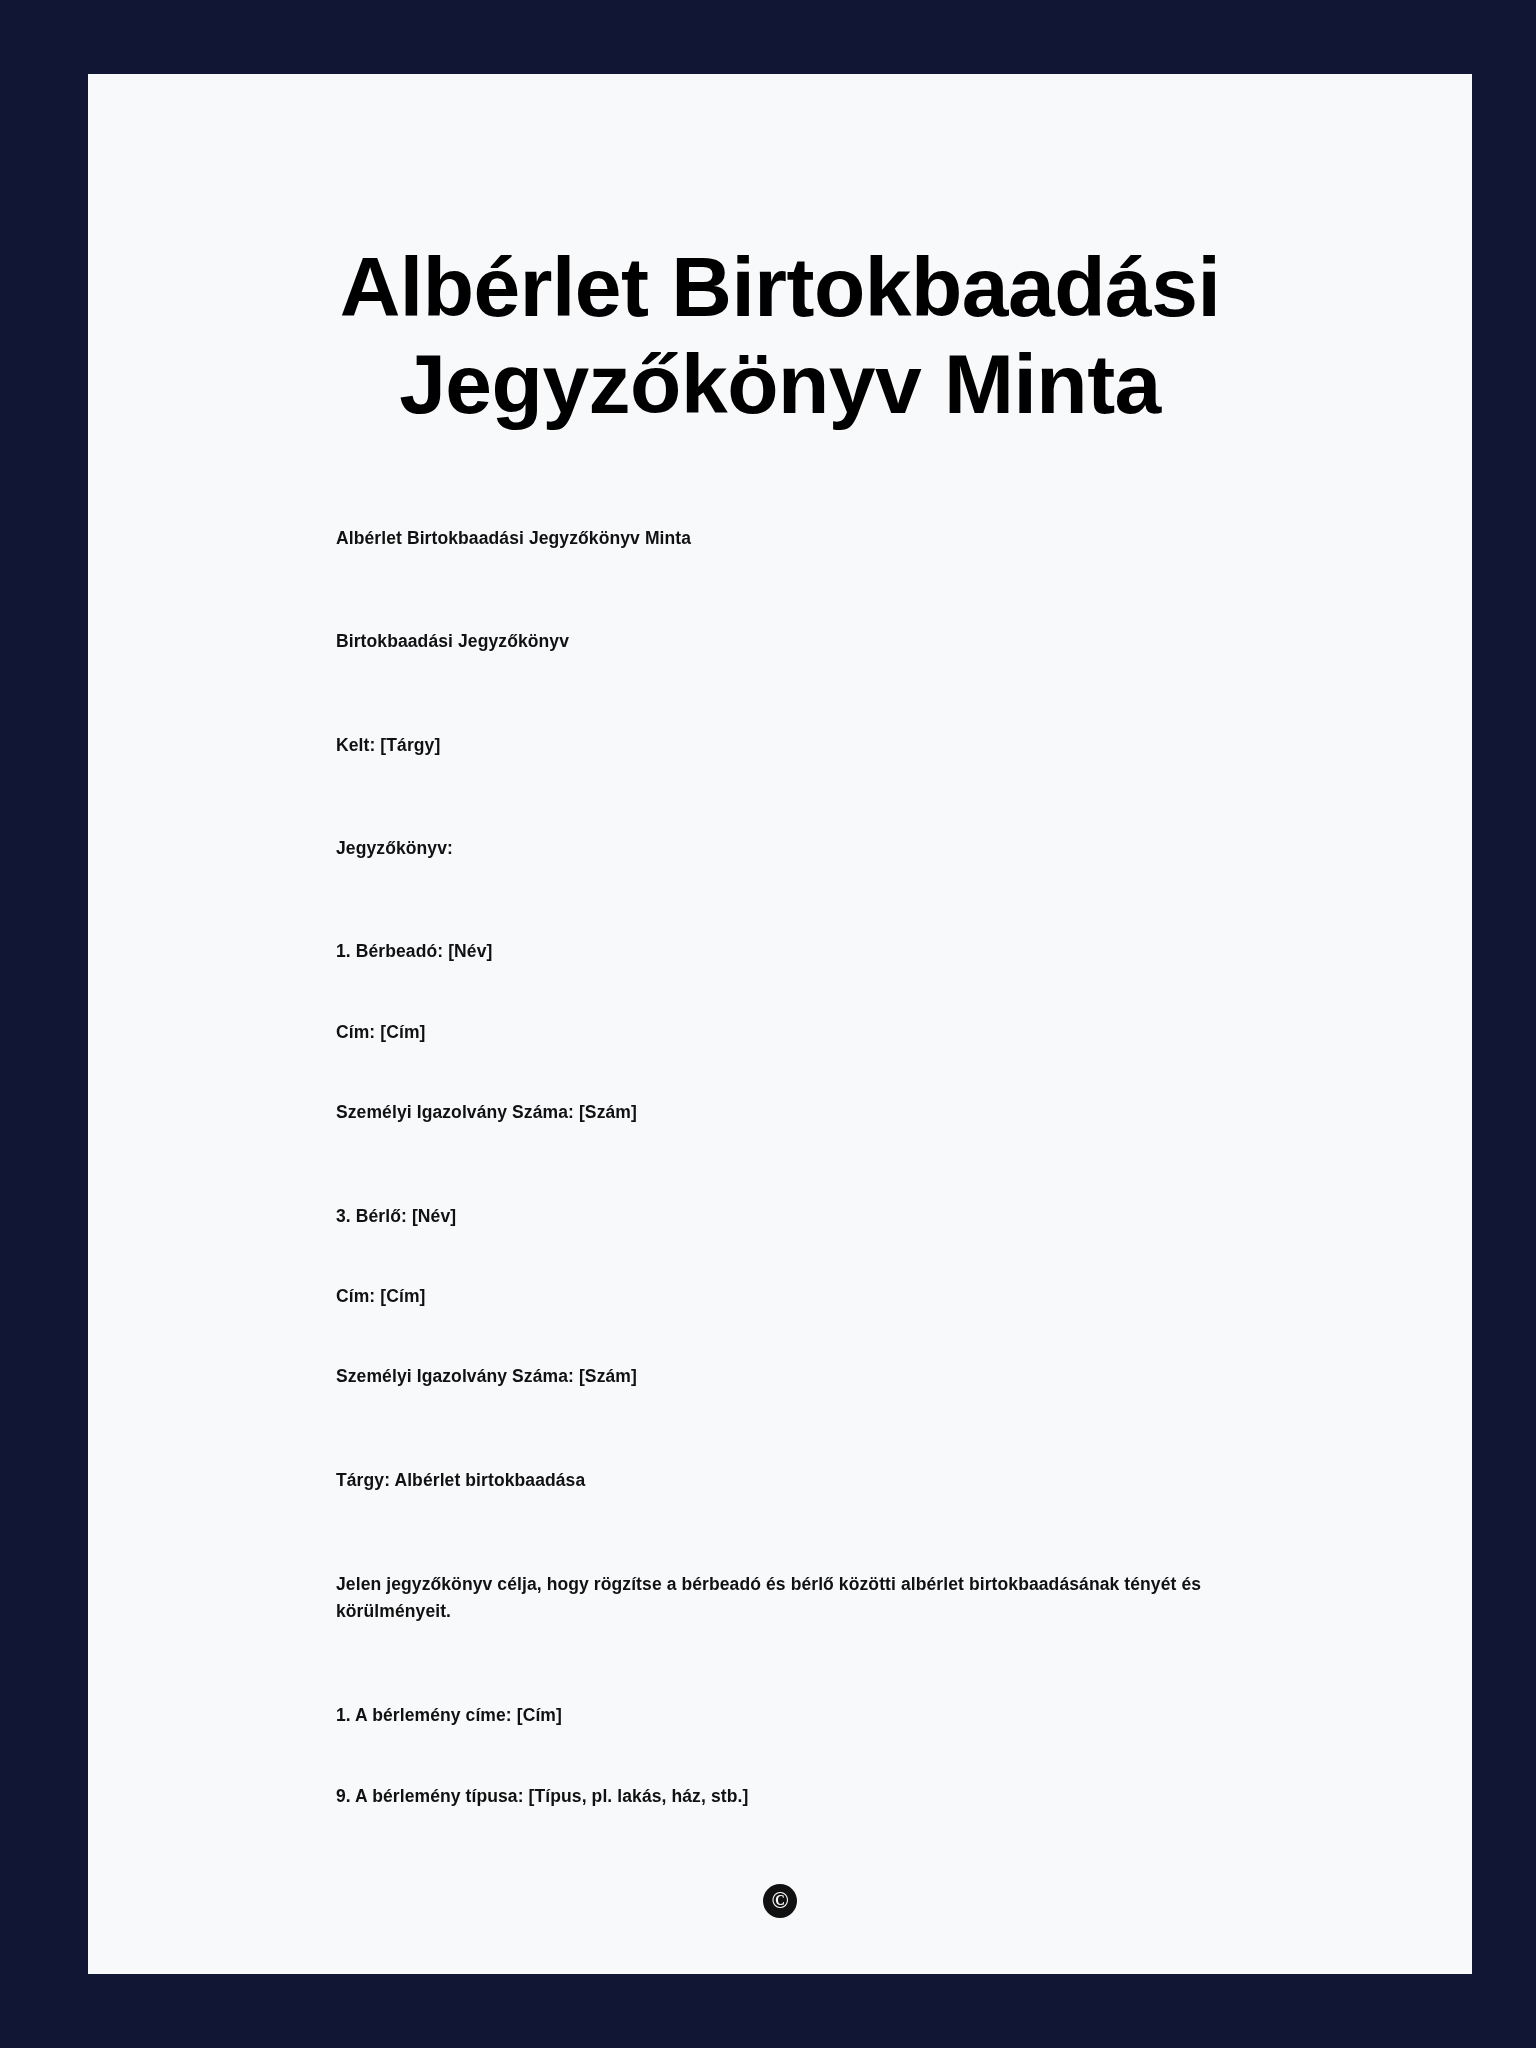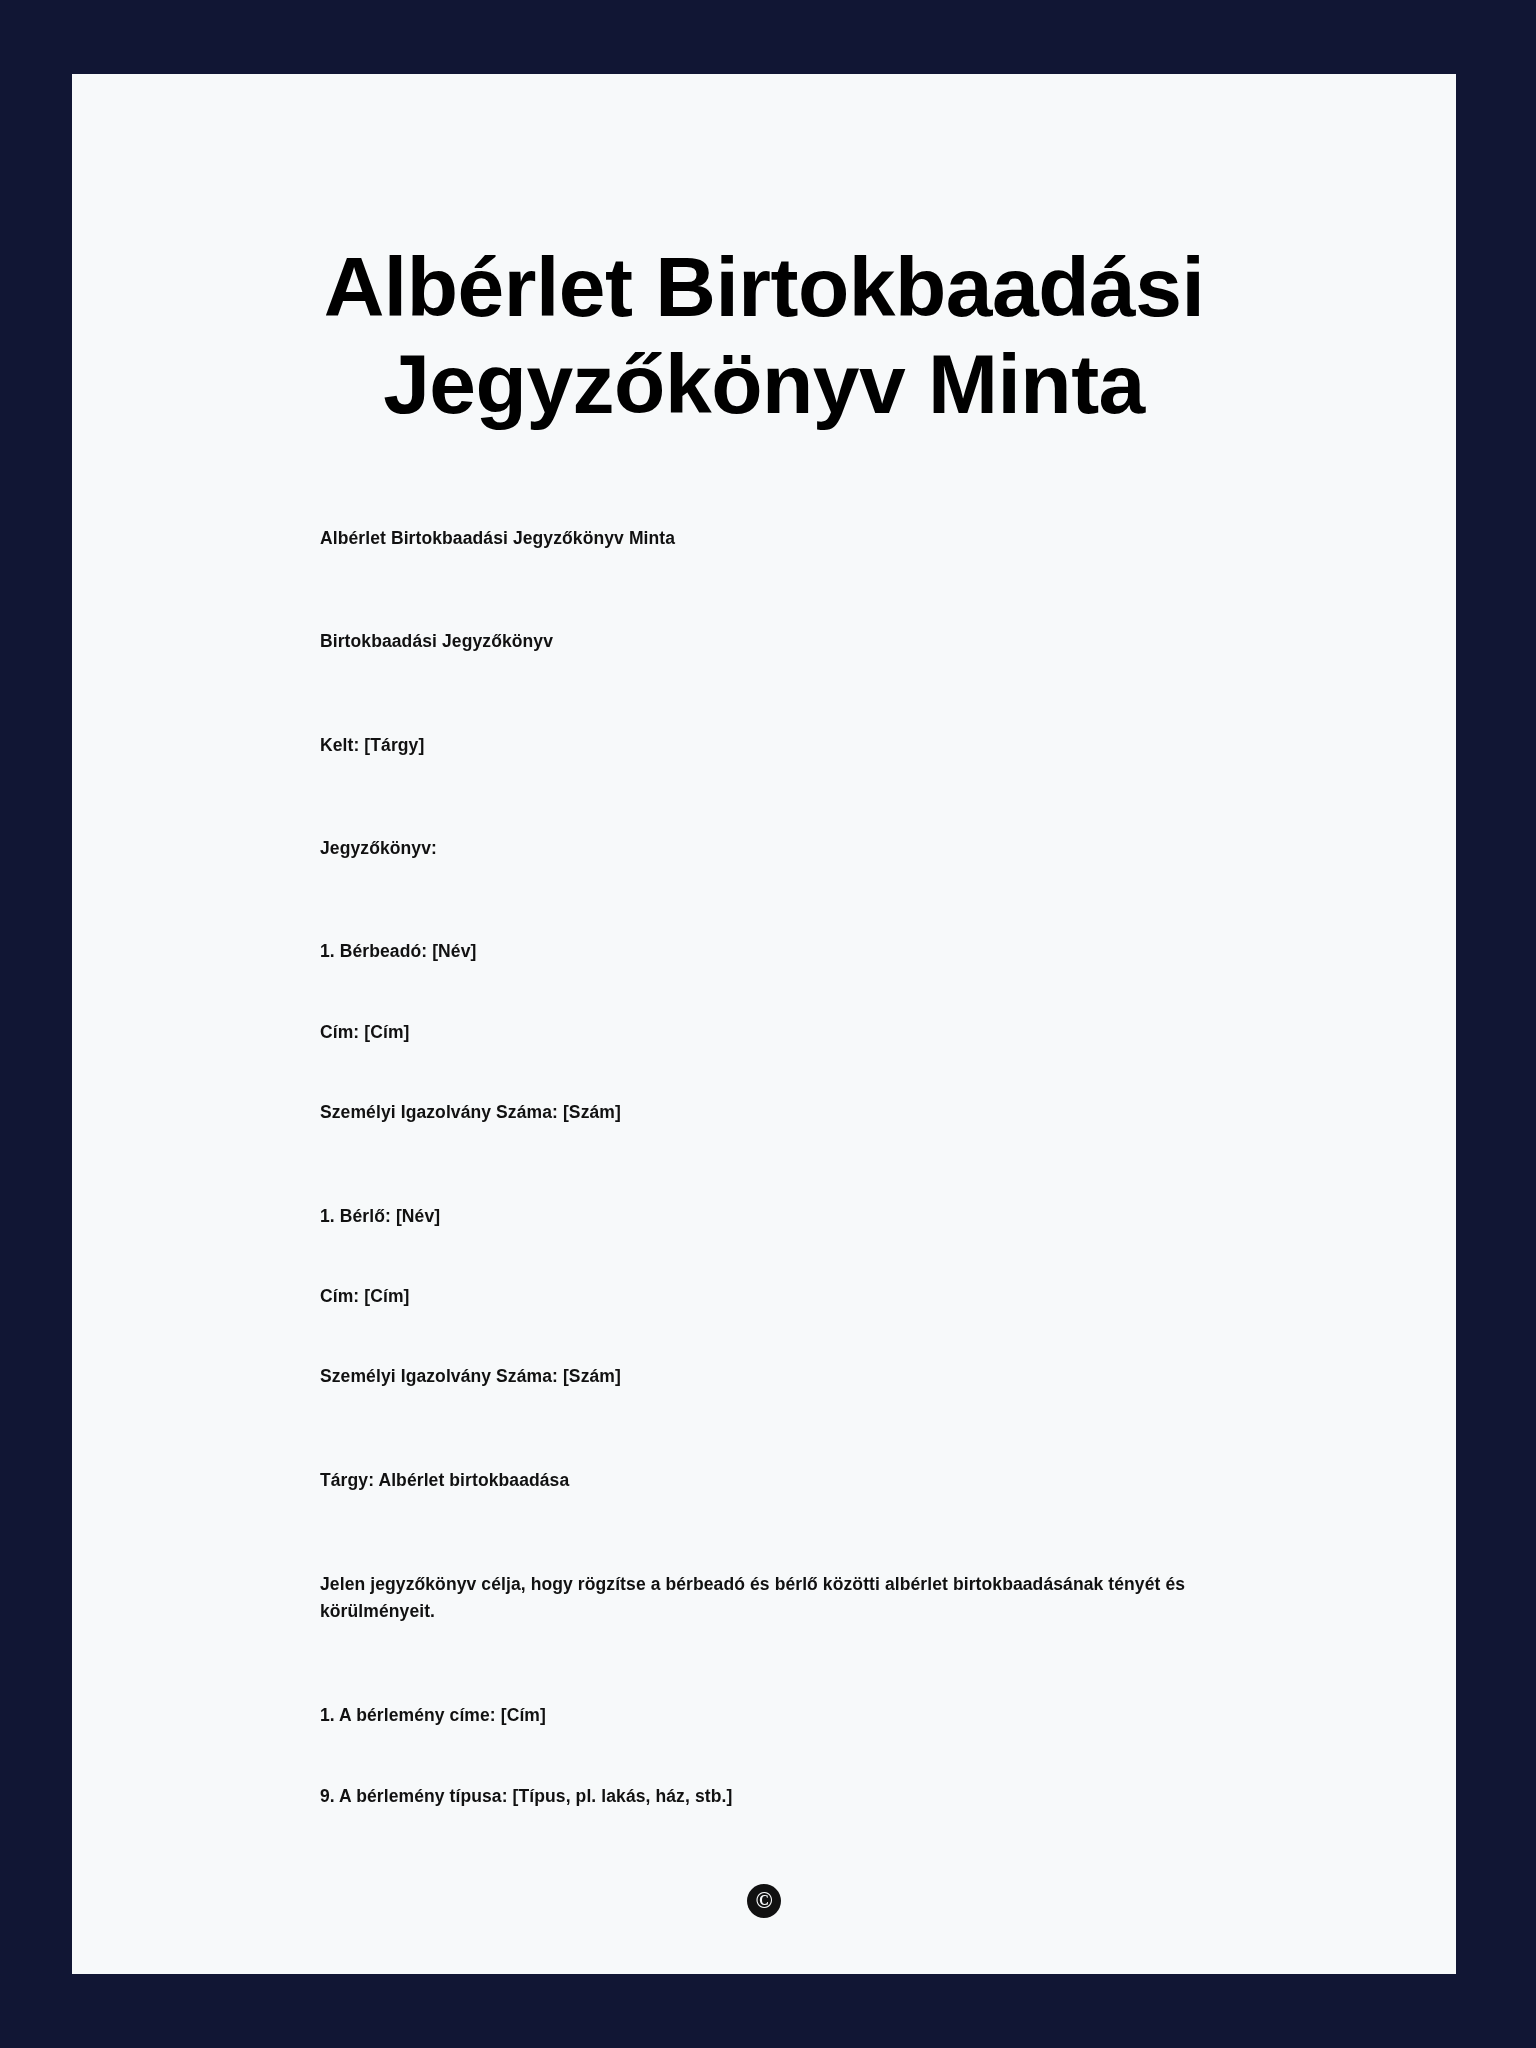--- a/index.html
+++ b/index.html
@@ -9,21 +9,21 @@
   body {
     width: 1536px;
     height: 2048px;
     background: #111634;
     font-family: "Liberation Sans", sans-serif;
     -webkit-font-smoothing: antialiased;
   }
 
   .page {
     position: absolute;
-    left: 72px;
+    left: 88px;
     top: 74px;
     width: 1384px;
     height: 1900px;
     background: #f7f9fa;
     box-sizing: border-box;
     overflow: hidden;
   }
 
   .doc-title {
     margin: 0;
@@ -94,21 +94,21 @@
   <h1 class="doc-title">Albérlet Birtokbaadási Jegyzőkönyv Minta</h1>
 
   <div class="body-block">
     <p class="para gap-lg">Albérlet Birtokbaadási Jegyzőkönyv Minta</p>
     <p class="para gap-lg">Birtokbaadási Jegyzőkönyv</p>
     <p class="para gap-lg">Kelt: [Tárgy]</p>
     <p class="para gap-lg">Jegyzőkönyv:</p>
     <p class="para gap-sm">1. Bérbeadó: [Név]</p>
     <p class="para gap-sm">Cím: [Cím]</p>
     <p class="para gap-lg">Személyi Igazolvány Száma: [Szám]</p>
-    <p class="para gap-sm">1. Bérlő: [Név]</p>
+    <p class="para gap-sm">3. Bérlő: [Név]</p>
     <p class="para gap-sm">Cím: [Cím]</p>
     <p class="para gap-lg">Személyi Igazolvány Száma: [Szám]</p>
     <p class="para gap-lg">Tárgy: Albérlet birtokbaadása</p>
     <p class="para wrap gap-lg">Jelen jegyzőkönyv célja, hogy rögzítse a bérbeadó és bérlő közötti albérlet birtokbaadásának tényét és körülményeit.</p>
     <p class="para gap-sm">1. A bérlemény címe: [Cím]</p>
     <p class="para">9. A bérlemény típusa: [Típus, pl. lakás, ház, stb.]</p>
   </div>
 
   <div class="footer-mark">
     <div class="copyright-circle">©</div>

